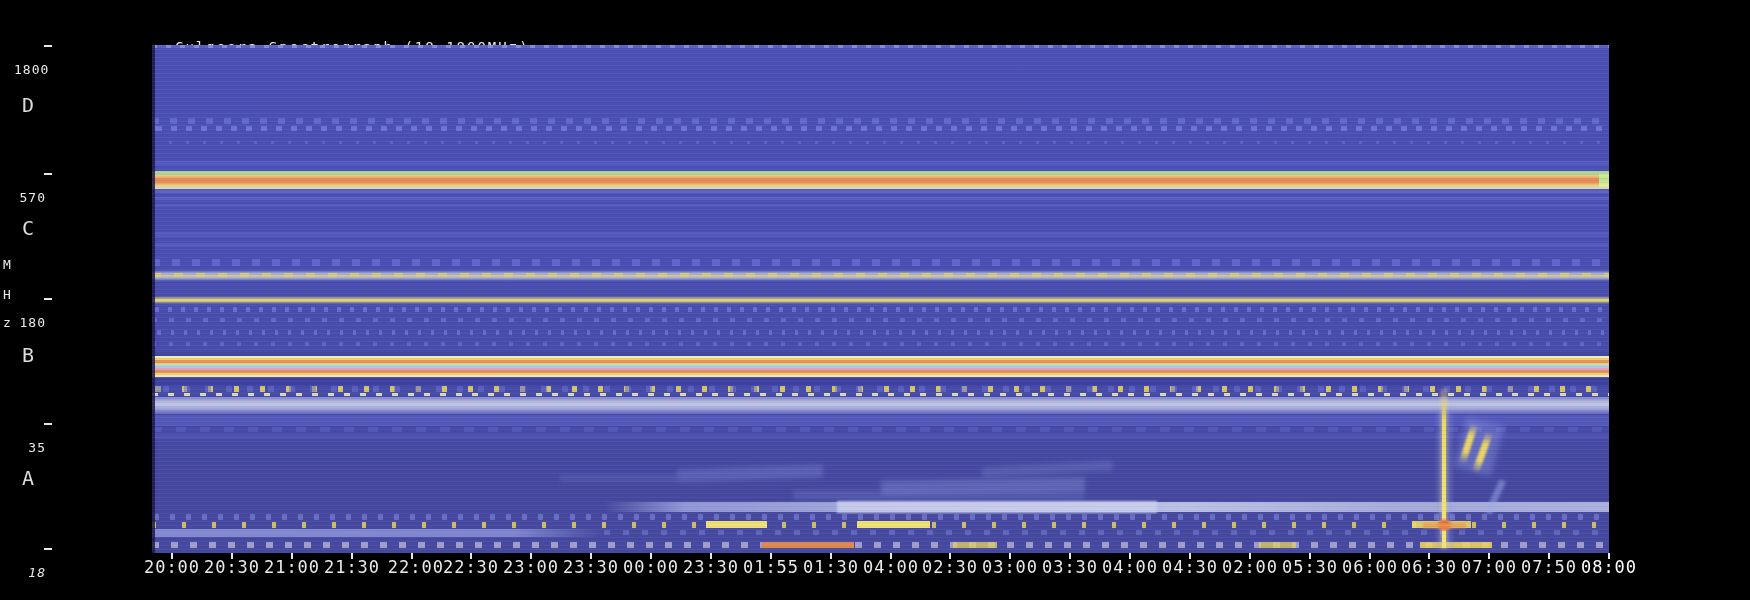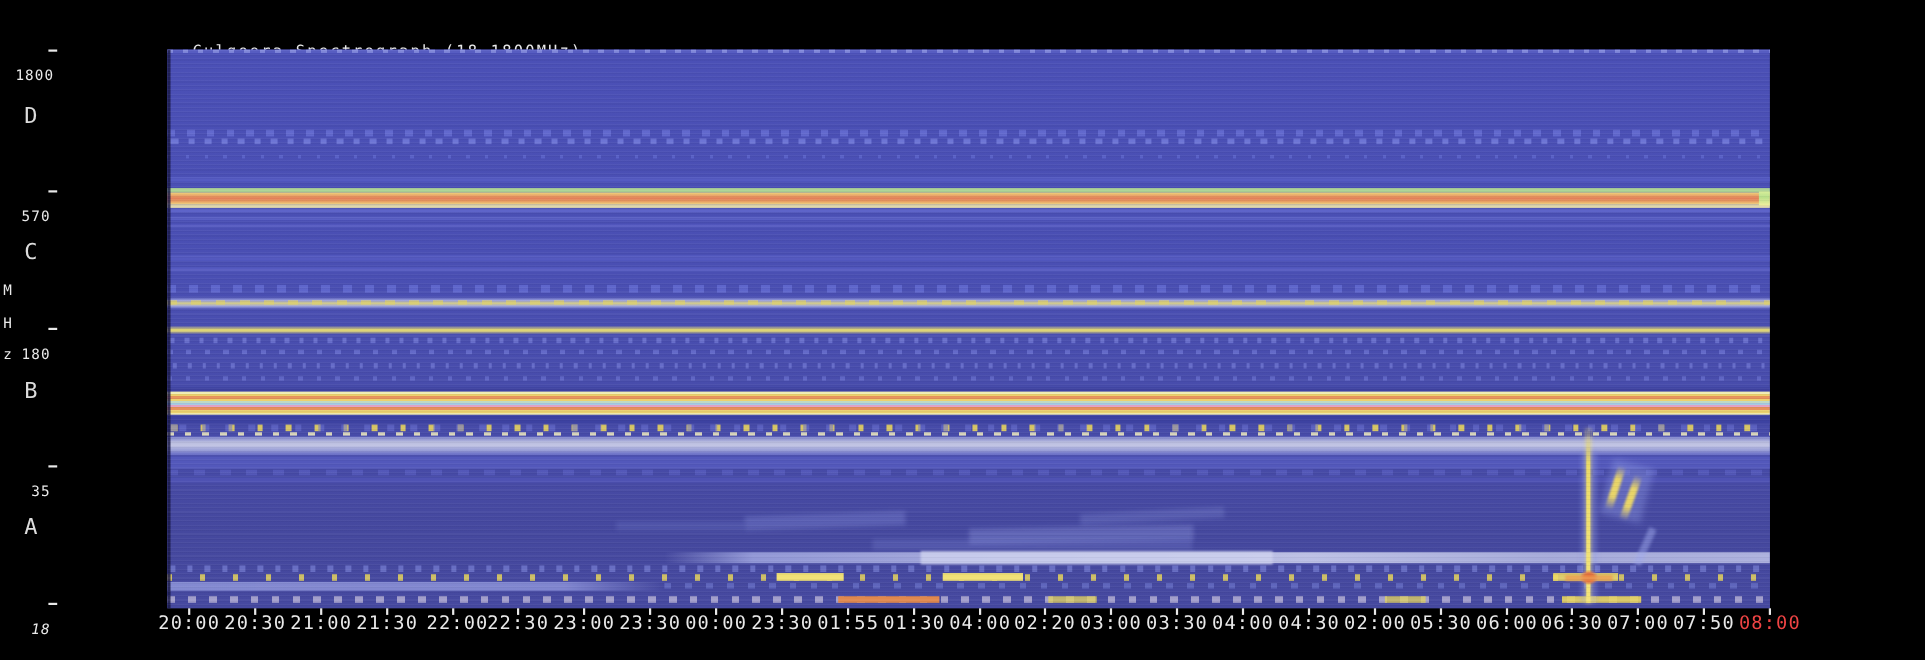--- a/index.html
+++ b/index.html
@@ -131,21 +131,21 @@
       <div class="xlab" style="left: 619px;">00:00</div>
       <div class="xtick" style="left: 710px;"></div>
       <div class="xlab" style="left: 679px;">23:30</div>
       <div class="xtick" style="left: 770px;"></div>
       <div class="xlab" style="left: 739px;">01:55</div>
       <div class="xtick" style="left: 830px;"></div>
       <div class="xlab" style="left: 799px;">01:30</div>
       <div class="xtick" style="left: 890px;"></div>
       <div class="xlab" style="left: 859px;">04:00</div>
       <div class="xtick" style="left: 949px;"></div>
-      <div class="xlab" style="left: 918px;">02:20</div>
+      <div class="xlab" style="left: 918px;">02:30</div>
       <div class="xtick" style="left: 1009px;"></div>
       <div class="xlab" style="left: 978px;">03:00</div>
       <div class="xtick" style="left: 1069px;"></div>
       <div class="xlab" style="left: 1038px;">03:30</div>
       <div class="xtick" style="left: 1129px;"></div>
       <div class="xlab" style="left: 1098px;">04:00</div>
       <div class="xtick" style="left: 1189px;"></div>
       <div class="xlab" style="left: 1158px;">04:30</div>
       <div class="xtick" style="left: 1249px;"></div>
       <div class="xlab" style="left: 1218px;">02:00</div>
@@ -153,15 +153,15 @@
       <div class="xlab" style="left: 1278px;">05:30</div>
       <div class="xtick" style="left: 1369px;"></div>
       <div class="xlab" style="left: 1338px;">06:00</div>
       <div class="xtick" style="left: 1428px;"></div>
       <div class="xlab" style="left: 1397px;">06:30</div>
       <div class="xtick" style="left: 1488px;"></div>
       <div class="xlab" style="left: 1457px;">07:00</div>
       <div class="xtick" style="left: 1548px;"></div>
       <div class="xlab" style="left: 1517px;">07:50</div>
       <div class="xtick" style="left: 1608px;"></div>
-      <div class="xlab" style="left: 1577px; color: #ef4444;">08:00</div>
+      <div class="xlab" style="left: 1577px; color: #ffffff;">08:00</div>
     </div>
 </div>
 
 </body></html>

